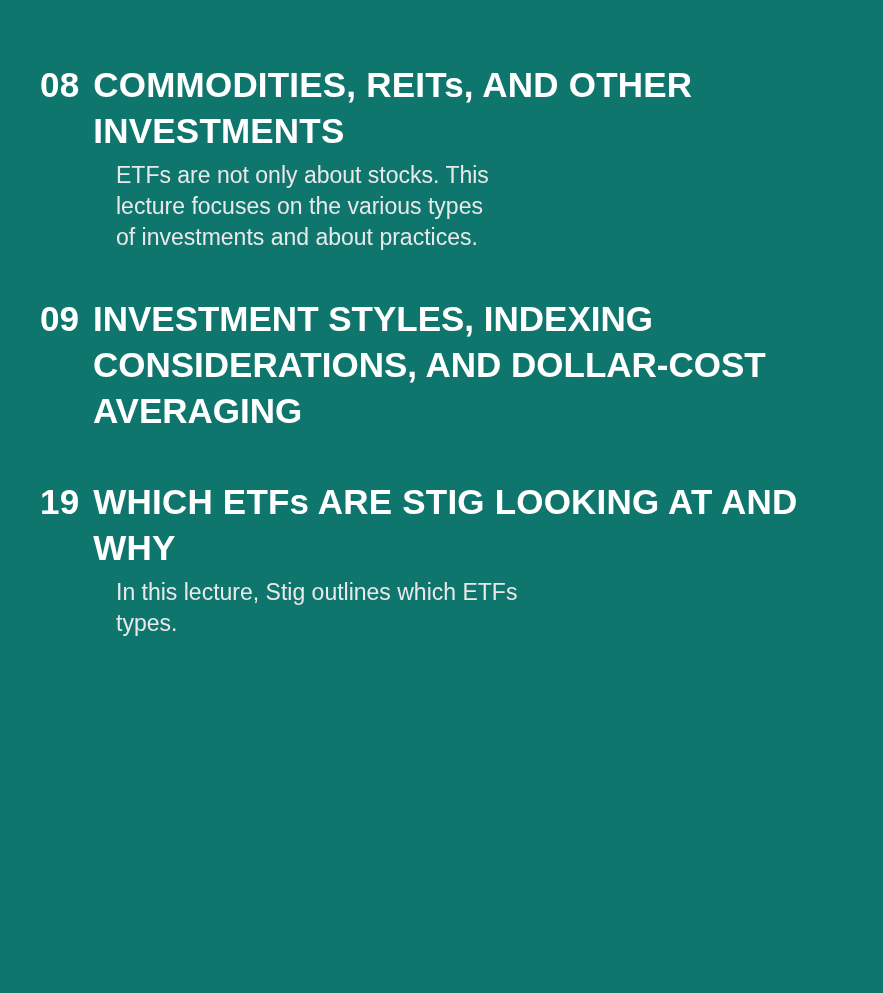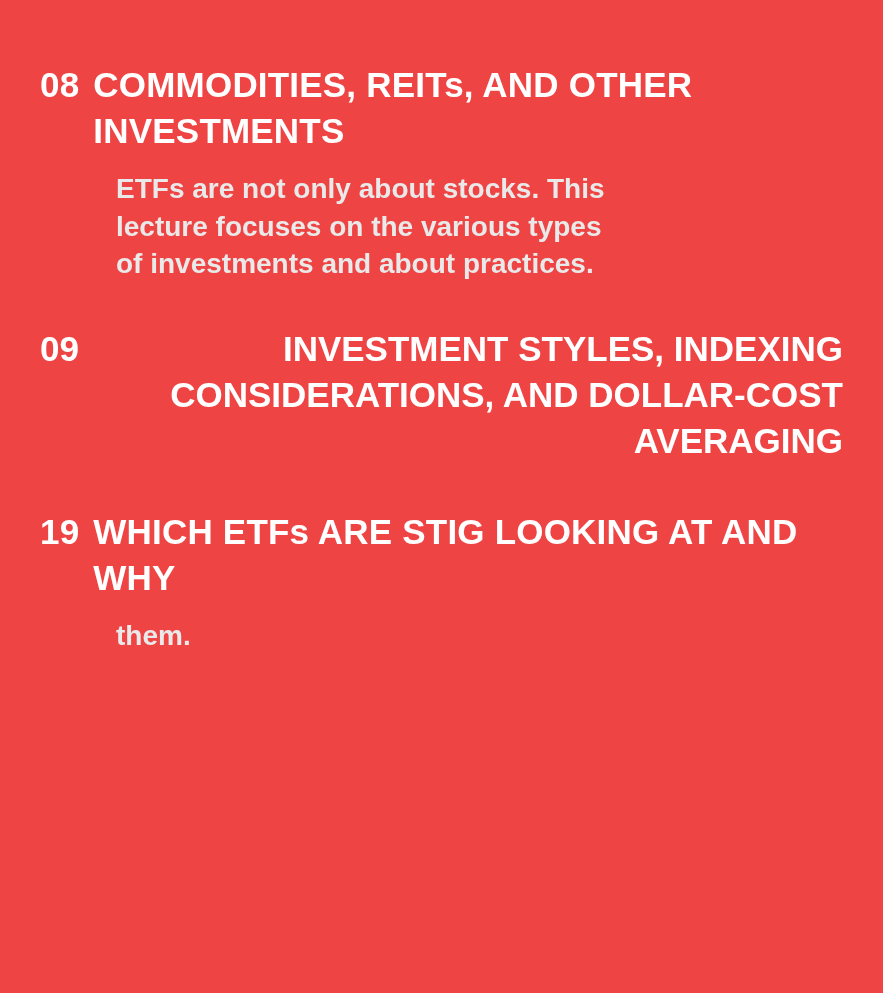--- a/index.html
+++ b/index.html
@@ -9,21 +9,21 @@
   body {
     width: 883px;
     height: 993px;
     background: #3d3d3d;
     font-family: "Liberation Sans", sans-serif;
     overflow: hidden;
   }
   .page {
     width: 883px;
     height: 993px;
-    background: #ef4444;
+    background: #0f766e;
     box-sizing: border-box;
     padding: 62px 40px 0 40px;
   }
   .lecture {
     margin-bottom: 44px;
   }
   .lecture-head {
     display: flex;
     align-items: flex-start;
     color: #ffffff;
@@ -35,34 +35,34 @@
   .lecture-num {
     flex: 0 0 auto;
     padding-right: 14px;
     white-space: nowrap;
   }
   .lecture-title {
     flex: 1 1 auto;
   }
   .lecture-desc {
     color: #e9e9e9;
-    font-size: 28px;
-    font-weight: 700;
+    font-size: 23px;
+    font-weight: 400;
     line-height: 1.33;
     margin-left: 76px;
-    margin-top: 16px;
+    margin-top: 6px;
     padding-right: 100px;
   }
   .desc-line {
     display: block;
   }
   #lecture-08 .lecture-desc { padding-right: 130px; }
   #lecture-09 .lecture-desc { padding-right: 110px; }
   #lecture-10 .lecture-desc { padding-right: 95px; }
-  #lecture-09 .lecture-head { letter-spacing: 0px; text-align: right; }
+  #lecture-09 .lecture-head { letter-spacing: 0px; }
 </style>
 </head>
 <body>
 
 <div class="page">
 
   <div class="lecture" id="lecture-08">
     <div class="lecture-head">
       <span class="lecture-num">08</span>
       <span class="lecture-title">COMMODITIES, REITs, AND OTHER INVESTMENTS</span>
@@ -80,17 +80,18 @@
       <span class="lecture-title">INVESTMENT STYLES, INDEXING CONSIDERATIONS, AND DOLLAR-COST AVERAGING</span>
     </div>
   </div>
 
   <div class="lecture" id="lecture-10">
     <div class="lecture-head">
       <span class="lecture-num">19</span>
       <span class="lecture-title">WHICH ETFs ARE STIG LOOKING AT AND WHY</span>
     </div>
     <div class="lecture-desc">
-      <span class="desc-line">them.</span>
+      <span class="desc-line">In this lecture, Stig outlines which ETFs</span>
+      <span class="desc-line">types.</span>
     </div>
   </div>
 
 </div>
 
 </body></html>

